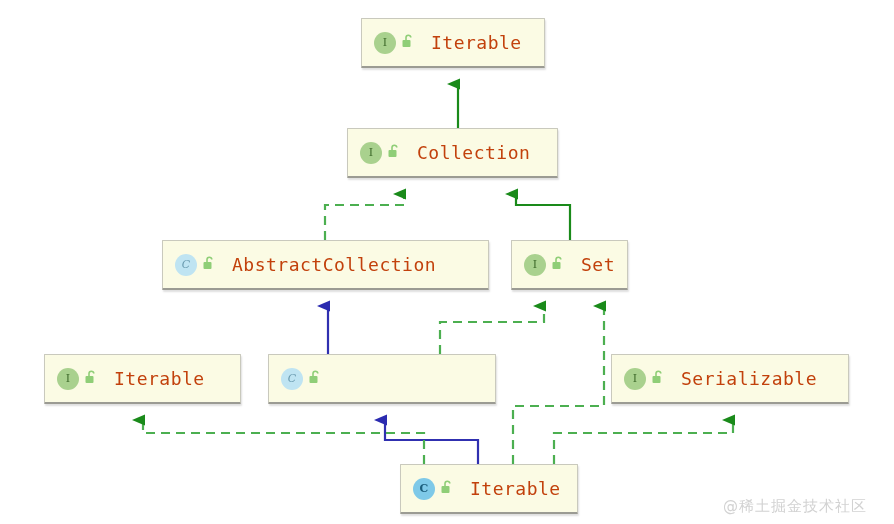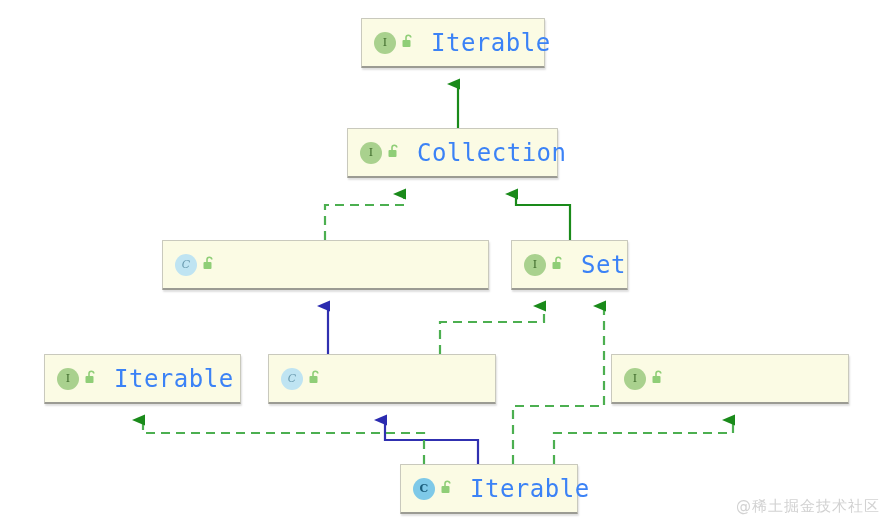--- a/index.html
+++ b/index.html
@@ -35,31 +35,31 @@
     font-size:11px;line-height:1;
   }
   .badge-interface{background:#a9d18e;color:#3e6b2b;}
   .badge-class{background:#7ec9e8;color:#1c5f7d;font-weight:bold;}
   .badge-abstract{background:#bfe4f2;color:#6b9cb0;font-style:italic;}
 
   .lock{margin-left:5px;display:block;}
 
   .node .label{
     font-family:"DejaVu Sans Mono", monospace;
-    font-size:24px;
-    color:#3b82f6;
+    font-size:18px;
+    color:#c2410c;
     letter-spacing:0.5px;
     margin-left:12px;
     margin-right:14px;
     white-space:nowrap;
   }
 
   .watermark{
     position:absolute;
-    right:14px;bottom:8px;
+    right:27px;bottom:8px;
     font-family:"DejaVu Sans", sans-serif;
     font-size:15px;
     color:#d2d2d2;
     white-space:nowrap;
     letter-spacing:1px;
   }
 </style>
 </head>
 <body>
 
@@ -128,20 +128,21 @@
   <div class="node" style="left:162px;top:240px;width:327px;height:50px;">
     <span class="icons">
       <span class="badge badge-abstract">C</span>
       <span class="lock">
         <svg width="14" height="16" viewBox="0 0 14 16">
             <path d="M5 7 V4.6 a2.4 2.4 0 0 1 4.8 0" fill="none" stroke="#8fce77" stroke-width="1.6"></path>
             <rect x="1.5" y="7" width="8" height="7" rx="1" fill="#8fce77"></rect>
           </svg>
       </span>
     </span>
+    <span class="label">AbstractCollection</span>
   </div>
 
   <div class="node" style="left:511px;top:240px;width:117px;height:50px;">
     <span class="icons">
       <span class="badge badge-interface">I</span>
       <span class="lock">
         <svg width="14" height="16" viewBox="0 0 14 16">
             <path d="M5 7 V4.6 a2.4 2.4 0 0 1 4.8 0" fill="none" stroke="#8fce77" stroke-width="1.6"></path>
             <rect x="1.5" y="7" width="8" height="7" rx="1" fill="#8fce77"></rect>
           </svg>
@@ -178,20 +179,21 @@
   <div class="node" style="left:611px;top:354px;width:238px;height:50px;">
     <span class="icons">
       <span class="badge badge-interface">I</span>
       <span class="lock">
         <svg width="14" height="16" viewBox="0 0 14 16">
             <path d="M5 7 V4.6 a2.4 2.4 0 0 1 4.8 0" fill="none" stroke="#8fce77" stroke-width="1.6"></path>
             <rect x="1.5" y="7" width="8" height="7" rx="1" fill="#8fce77"></rect>
           </svg>
       </span>
     </span>
+    <span class="label">Serializable</span>
   </div>
 
   <div class="node" style="left:400px;top:464px;width:178px;height:50px;">
     <span class="icons">
       <span class="badge badge-class">C</span>
       <span class="lock">
         <svg width="14" height="16" viewBox="0 0 14 16">
             <path d="M5 7 V4.6 a2.4 2.4 0 0 1 4.8 0" fill="none" stroke="#8fce77" stroke-width="1.6"></path>
             <rect x="1.5" y="7" width="8" height="7" rx="1" fill="#8fce77"></rect>
           </svg>

